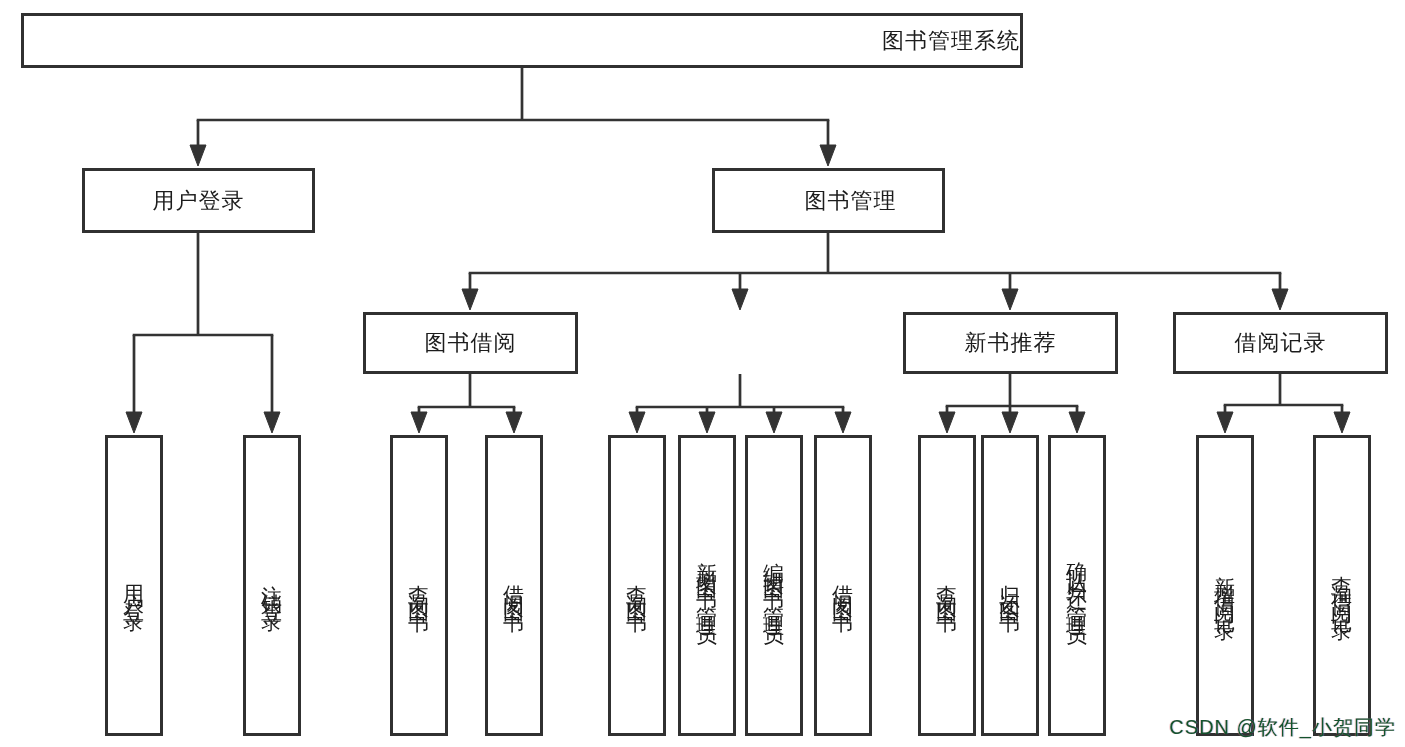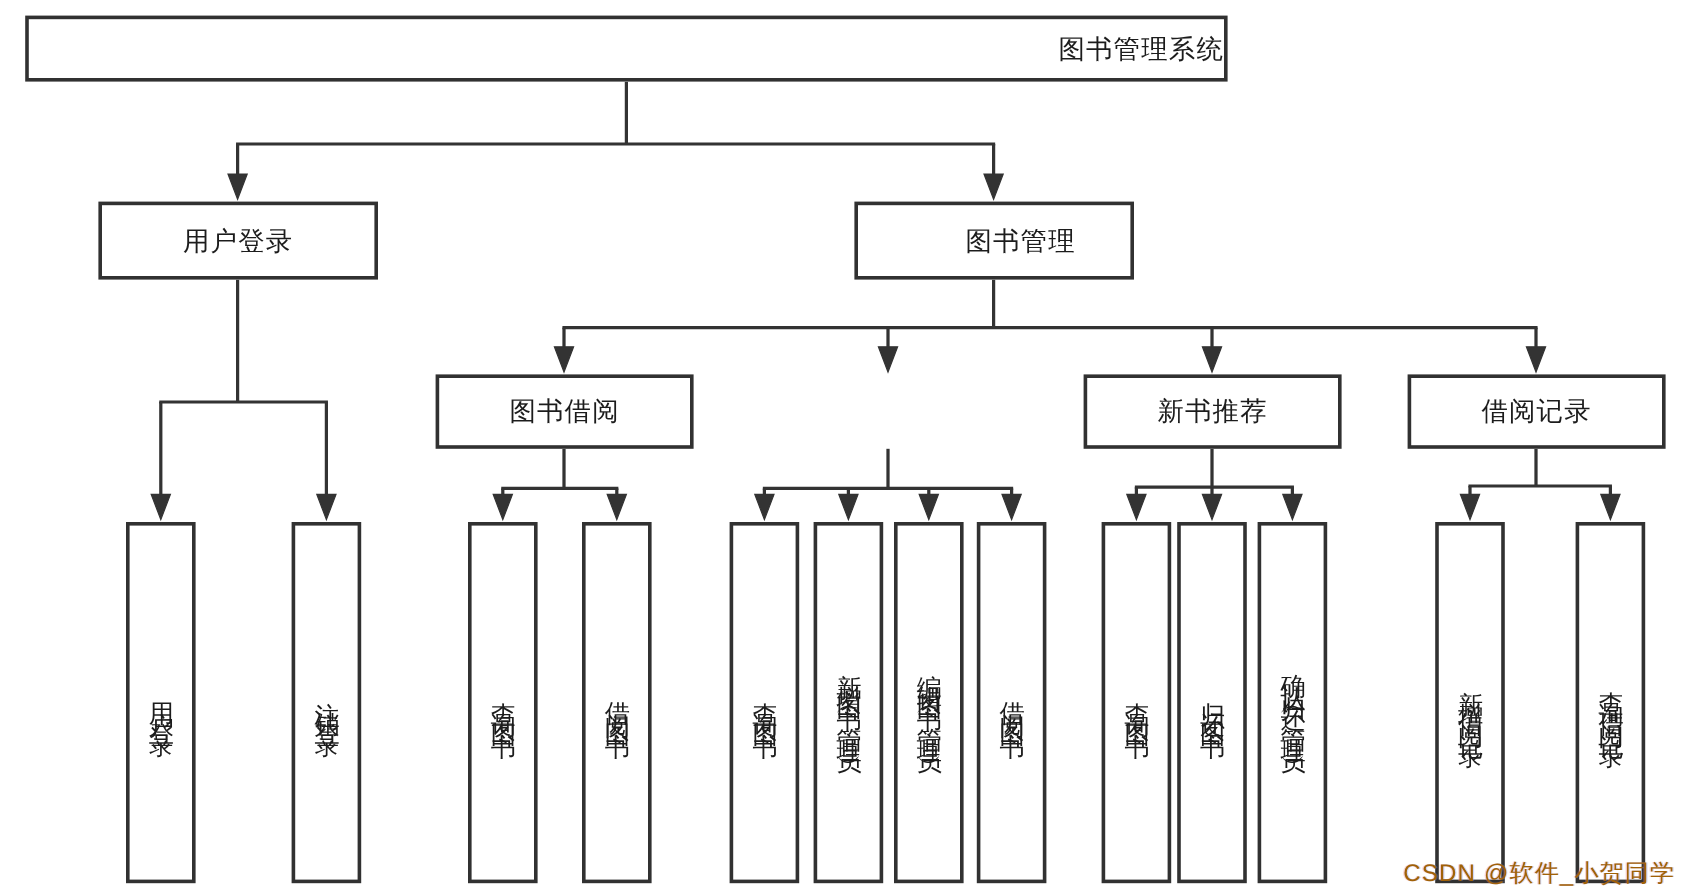--- a/index.html
+++ b/index.html
@@ -51,21 +51,21 @@
   #leaf-return-book    { left: 981px;  }
   #leaf-confirm-return { left: 1048px; }
   #leaf-add-record     { left: 1196px; }
   #leaf-query-record   { left: 1313px; }
   #watermark {
     position: absolute;
     right: 9px;
     top: 714px;
     font-size: 20px;
     letter-spacing: 1px;
-    color: #a16207;
+    color: #14532d;
     text-shadow: -1px 0 0 rgba(230,120,120,0.35), 1px 0 0 rgba(120,140,230,0.35);
     white-space: nowrap;
     z-index: 5;
   }
 </style>
 </head>
 <body>
 
 <div id="canvas">
 

